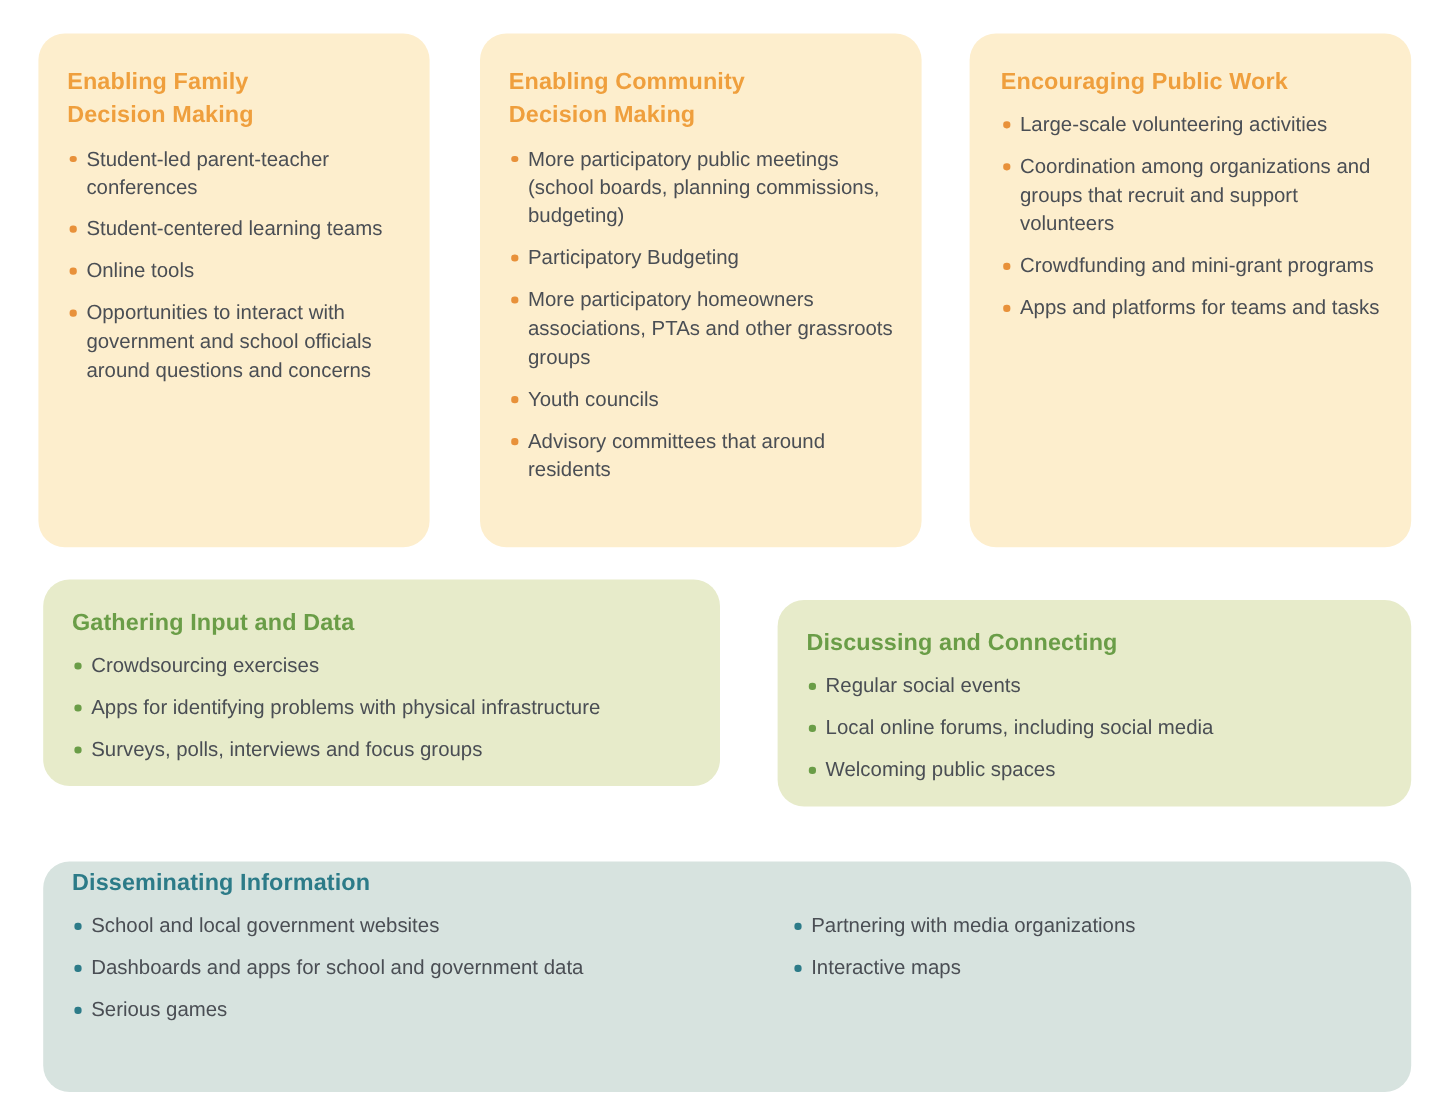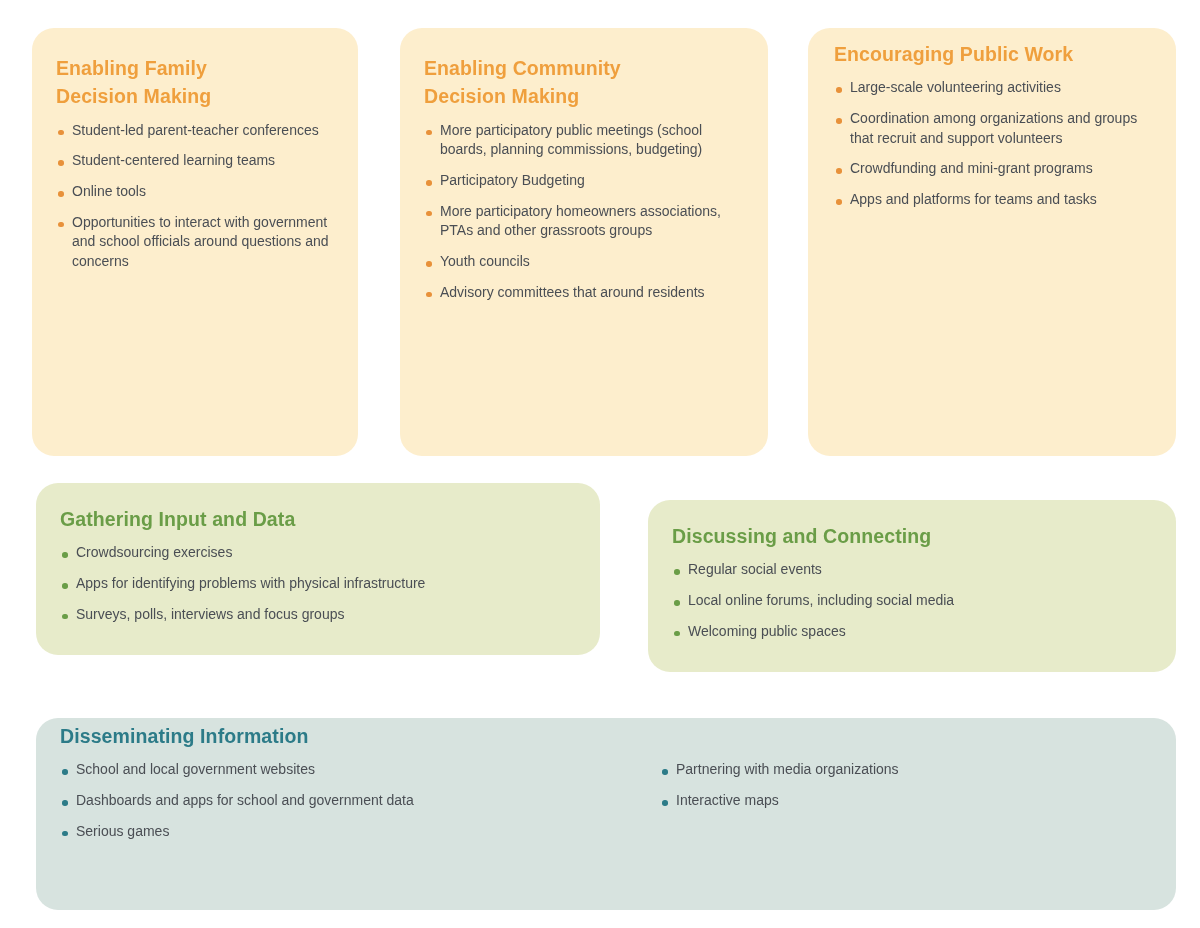--- a/index.html
+++ b/index.html
@@ -36,21 +36,21 @@
 
   ul.bullets {
     list-style: none;
     margin: 0;
     padding: 0;
   }
   ul.bullets > li {
     position: relative;
     padding-left: 16px;
     margin-bottom: 11px;
-    font-size: 14px;
+    font-size: 17px;
     line-height: 1.41;
     color: #4a4e54;
   }
   ul.bullets > li:last-child { margin-bottom: 0; }
   ul.bullets > li::before {
     content: "";
     position: absolute;
     left: 2px;
     top: 9px;
     width: 5.5px;
@@ -70,21 +70,21 @@
   .theme-green ul.bullets > li::before { background: #6a9d47; }
 
   
   .theme-teal { background: #d7e3df; }
   .theme-teal .card-title { color: #2c7b88; }
   .theme-teal ul.bullets > li::before { background: #2c7b88; }
 
   
   #card-family     { left: 32px;  top: 28px;  width: 326px; height: 428px; padding: 26px 24px 22px 24px; }
   #card-community  { left: 400px; width: 368px; top: 28px; height: 428px; padding: 26px 24px 20px 24px; }
-  #card-public     { left: 808px; top: 28px;  width: 368px; height: 428px; padding: 12px 22px 22px 26px; }
+  #card-public     { left: 808px; top: 28px;  width: 368px; height: 428px; padding: 26px 22px 22px 26px; }
 
   #card-gathering  { left: 36px;  top: 483px; width: 564px; height: 172px; padding: 22px 24px 18px 24px; }
   #card-discussing { left: 648px; top: 500px; width: 528px; height: 172px; padding: 22px 24px 18px 24px; }
 
   #card-disseminating { left: 36px; top: 718px; width: 1140px; height: 192px; padding: 4px 24px 20px 24px; }
 
   .two-col {
     display: flex;
     gap: 0px;
   }

